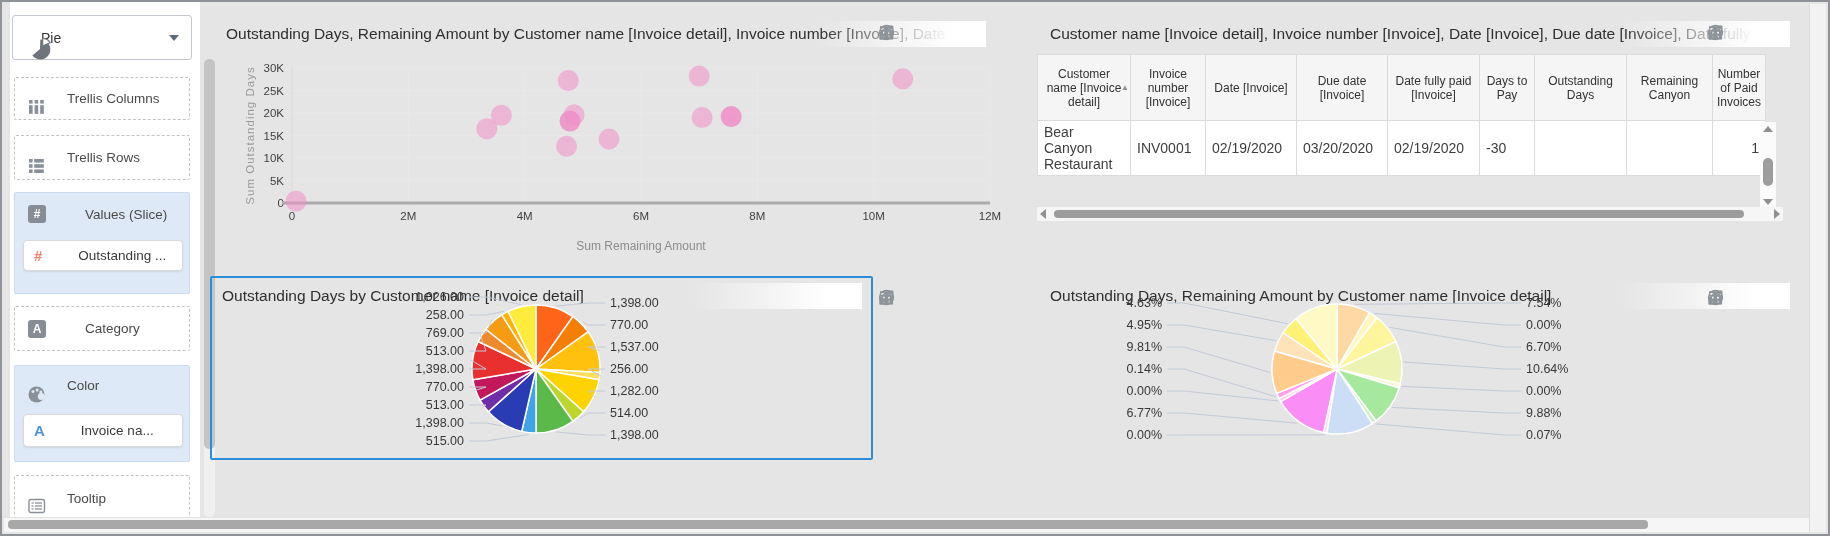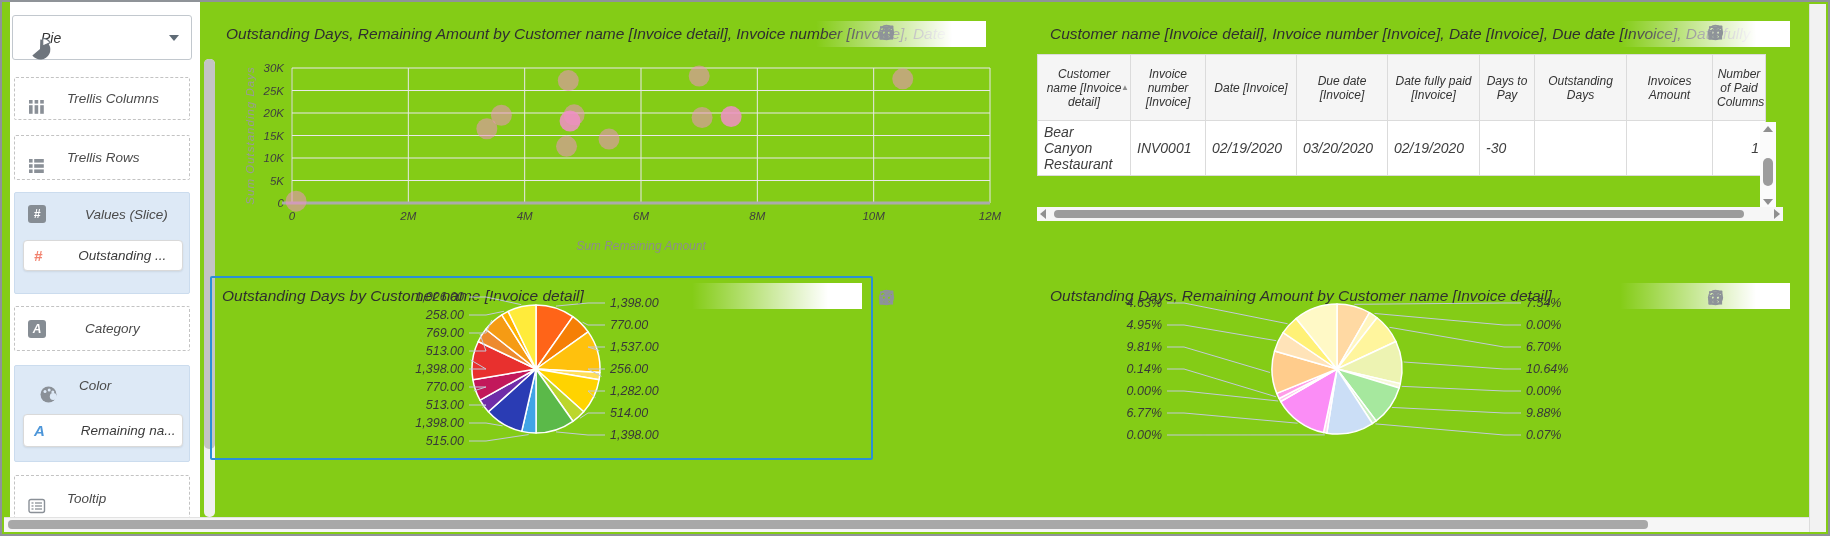--- a/index.html
+++ b/index.html
@@ -1,18 +1,18 @@
 <!DOCTYPE html>
 <html><head>
 <meta charset="utf-8">
 <style>
   html,body{margin:0;padding:0;}
   body{width:1830px;height:536px;position:relative;overflow:hidden;
        font-family:"Liberation Sans", sans-serif;background:#fff;}
-  .app{position:absolute;inset:0;border:2px solid #8F9398;background:#84cc16;box-sizing:border-box;font-style:italic;}
+  .app{position:absolute;inset:0;border:2px solid #8F9398;background:#e5e5e5;box-sizing:border-box;}
 
   
   .sidebar{position:absolute;left:8px;top:0;width:190px;height:520px;background:#fff;}
   .dropdown{position:absolute;left:2px;top:13px;width:180px;height:45px;border:1px solid #C2C8CE;
             border-radius:3px;background:#fff;display:flex;align-items:center;gap:12px;
             padding-left:16px;box-sizing:border-box;cursor:pointer;}
   .dropdown .lbl{font-size:14px;color:#333;flex:1;}
   .caret{width:0;height:0;border-left:5px solid transparent;border-right:5px solid transparent;
          border-top:6px solid #5F6B76;margin-right:12px;}
   .shelf{position:absolute;left:4px;width:176px;box-sizing:border-box;background:#fff;
@@ -138,36 +138,36 @@
         <span class="glyph" style="color:#F2836F;">#</span>
         <span class="lbl">Outstanding ...</span>
       </div>
     </div>
 
     <div class="shelf" style="top:304px;height:45px;">
       <span class="sq-ic">A</span>
       <span class="lbl">Category</span>
     </div>
 
-    <div class="shelf filled" style="top:363px;height:97px;padding-left:12px;">
+    <div class="shelf filled" style="top:363px;height:97px;">
       <div class="lblrow">
         <span>
           <svg width="19" height="17" viewBox="0 0 19 17">
             <circle cx="8.5" cy="8.5" r="8" fill="#8A9097"></circle>
             <circle cx="13.2" cy="10.5" r="3.4" fill="#DDE9F6"></circle>
             <circle cx="5" cy="5.6" r="1.5" fill="#DDE9F6"></circle>
             <circle cx="9.2" cy="3.9" r="1.5" fill="#DDE9F6"></circle>
             <circle cx="12.8" cy="5.9" r="1.5" fill="#DDE9F6"></circle>
           </svg>
         </span>
         <span class="lbl">Color</span>
       </div>
       <div class="chip" style="top:48px;height:33px;">
         <span class="glyph" style="color:#4D96D9;">A</span>
-        <span class="lbl">Remaining na...</span>
+        <span class="lbl">Invoice na...</span>
       </div>
     </div>
 
     <div class="shelf" style="top:473px;height:46px;">
       <span>
         <svg width="18" height="16" viewBox="0 0 18 16">
           <rect x="1" y="1.5" width="15.5" height="13" rx="2" fill="none" stroke="#8A9097" stroke-width="1.4"></rect>
           <g stroke="#8A9097" stroke-width="1.3">
             <line x1="3.5" y1="5" x2="5.5" y2="5"></line>
               <line x1="7" y1="5" x2="14" y2="5"></line>
@@ -294,22 +294,22 @@
         </colgroup>
         <thead>
           <tr>
             <th><span>Customer name [Invoice detail]</span><span class="sort">▲</span></th>
             <th><span>Invoice number [Invoice]</span></th>
             <th><span>Date [Invoice]</span></th>
             <th><span>Due date [Invoice]</span></th>
             <th><span>Date fully paid [Invoice]</span></th>
             <th><span>Days to Pay</span></th>
             <th><span>Outstanding Days</span></th>
-            <th><span>Invoices Amount</span></th>
-            <th><span>Number of Paid Columns</span></th>
+            <th><span>Remaining Canyon</span></th>
+            <th><span>Number of Paid Invoices</span></th>
           </tr>
         </thead>
         <tbody>
           <tr>
             <td class="al">Bear Canyon Restaurant</td>
             <td class="ac">INV0001</td>
             <td class="ac">02/19/2020</td>
             <td class="ac">03/20/2020</td>
             <td class="ac">02/19/2020</td>
             <td class="ac">-30</td>

